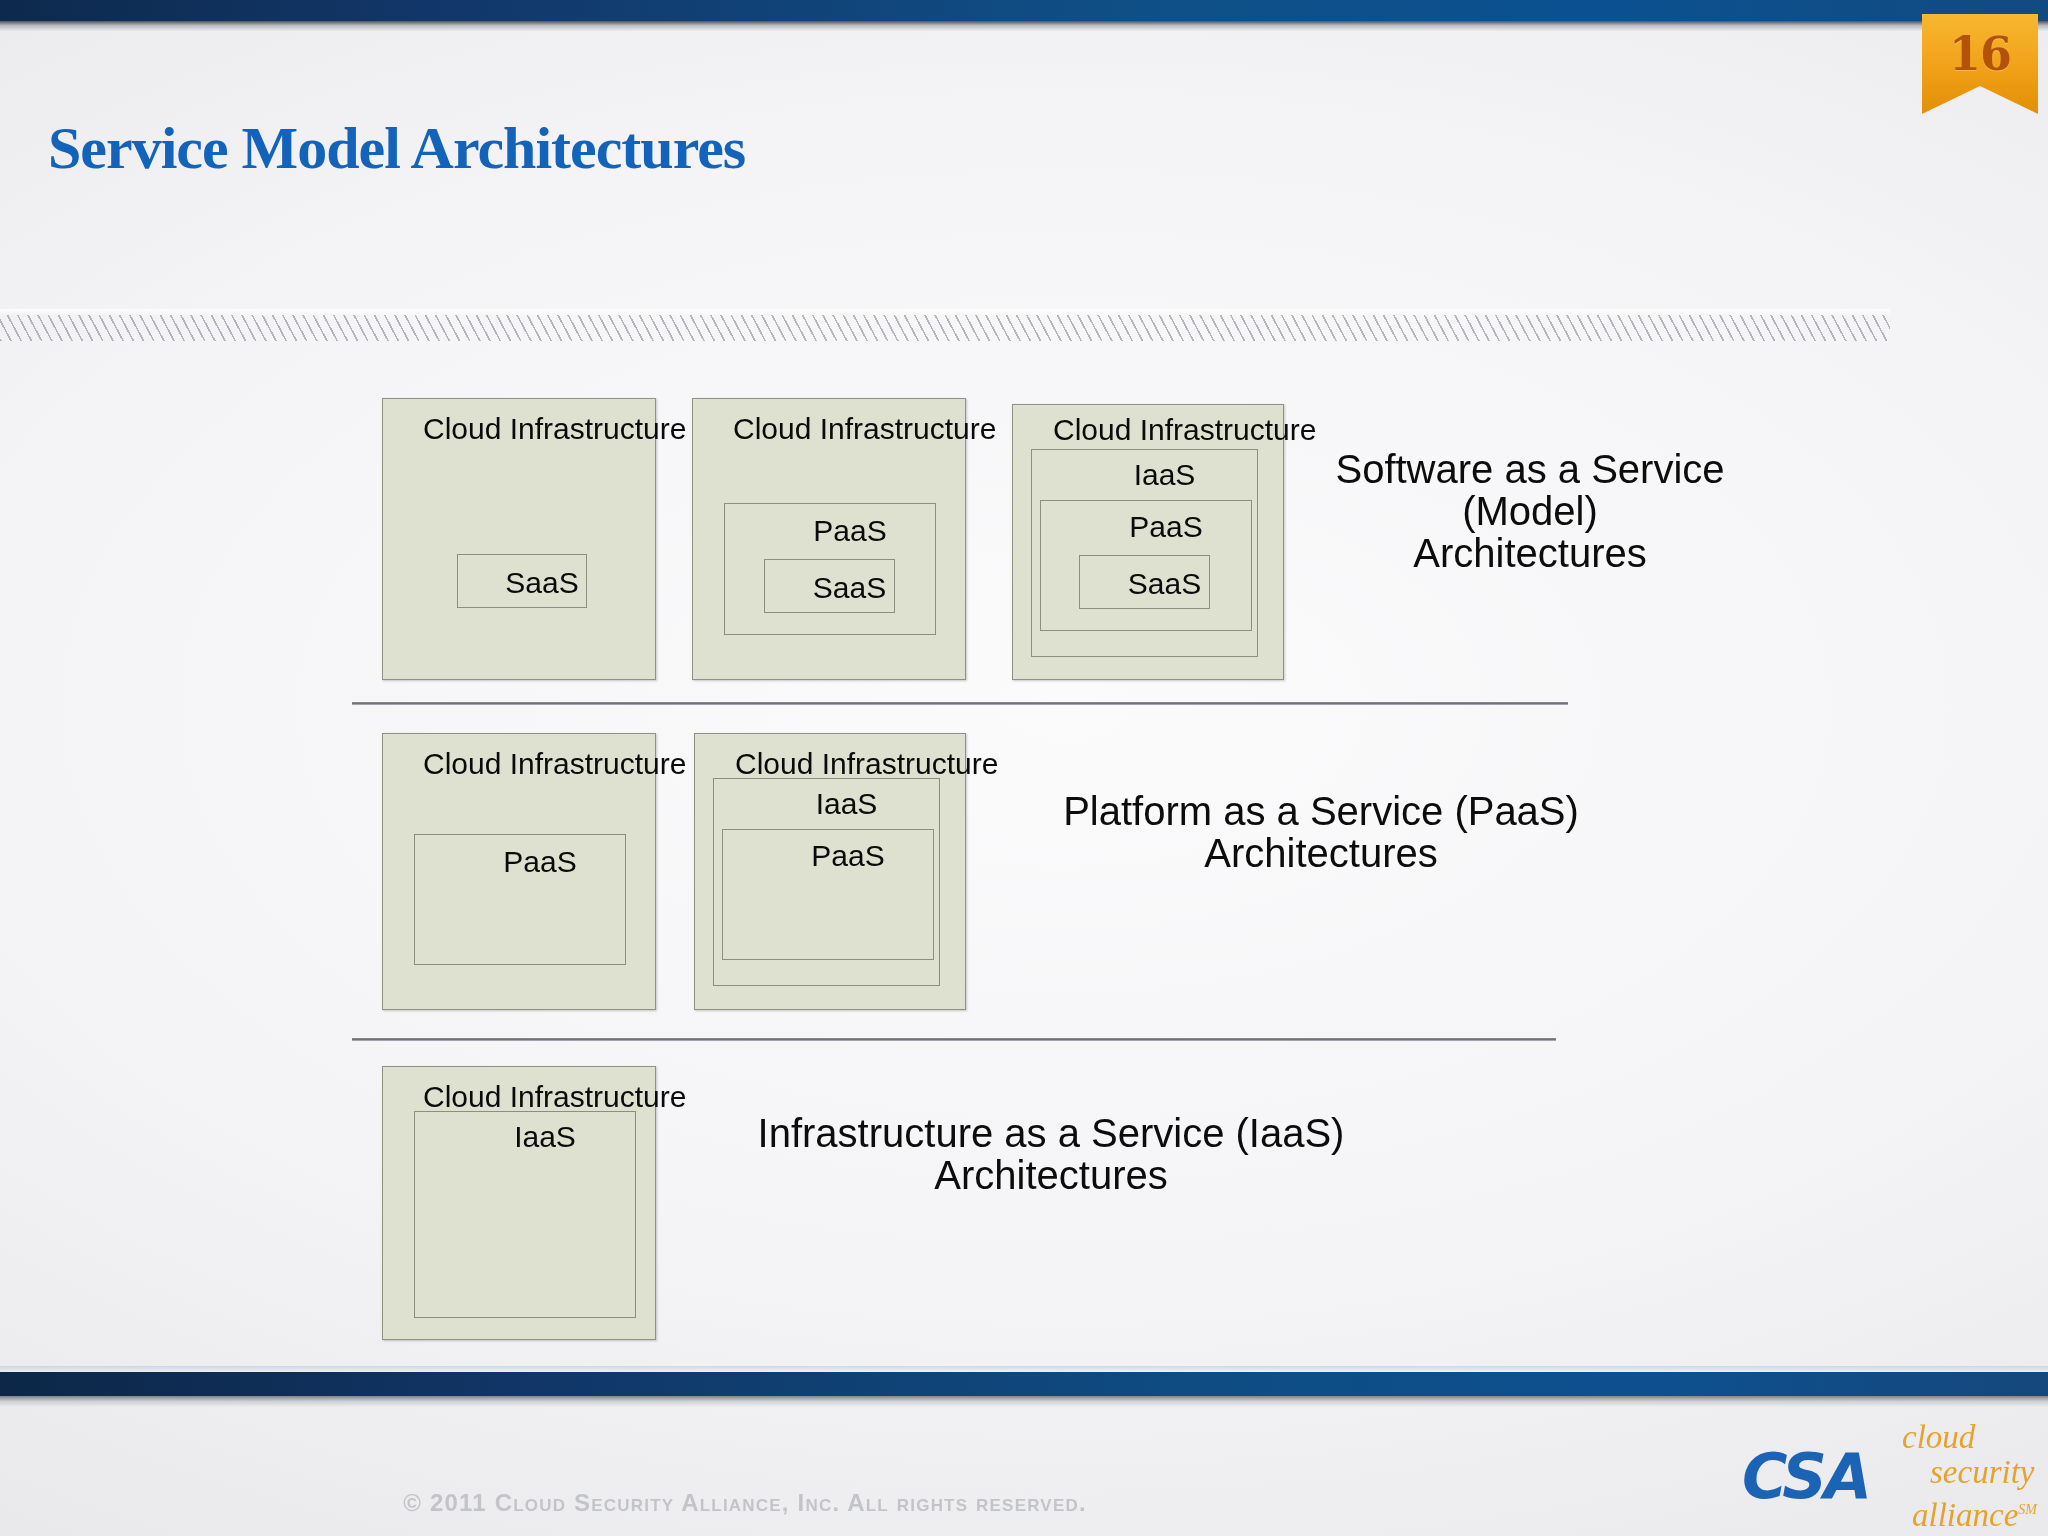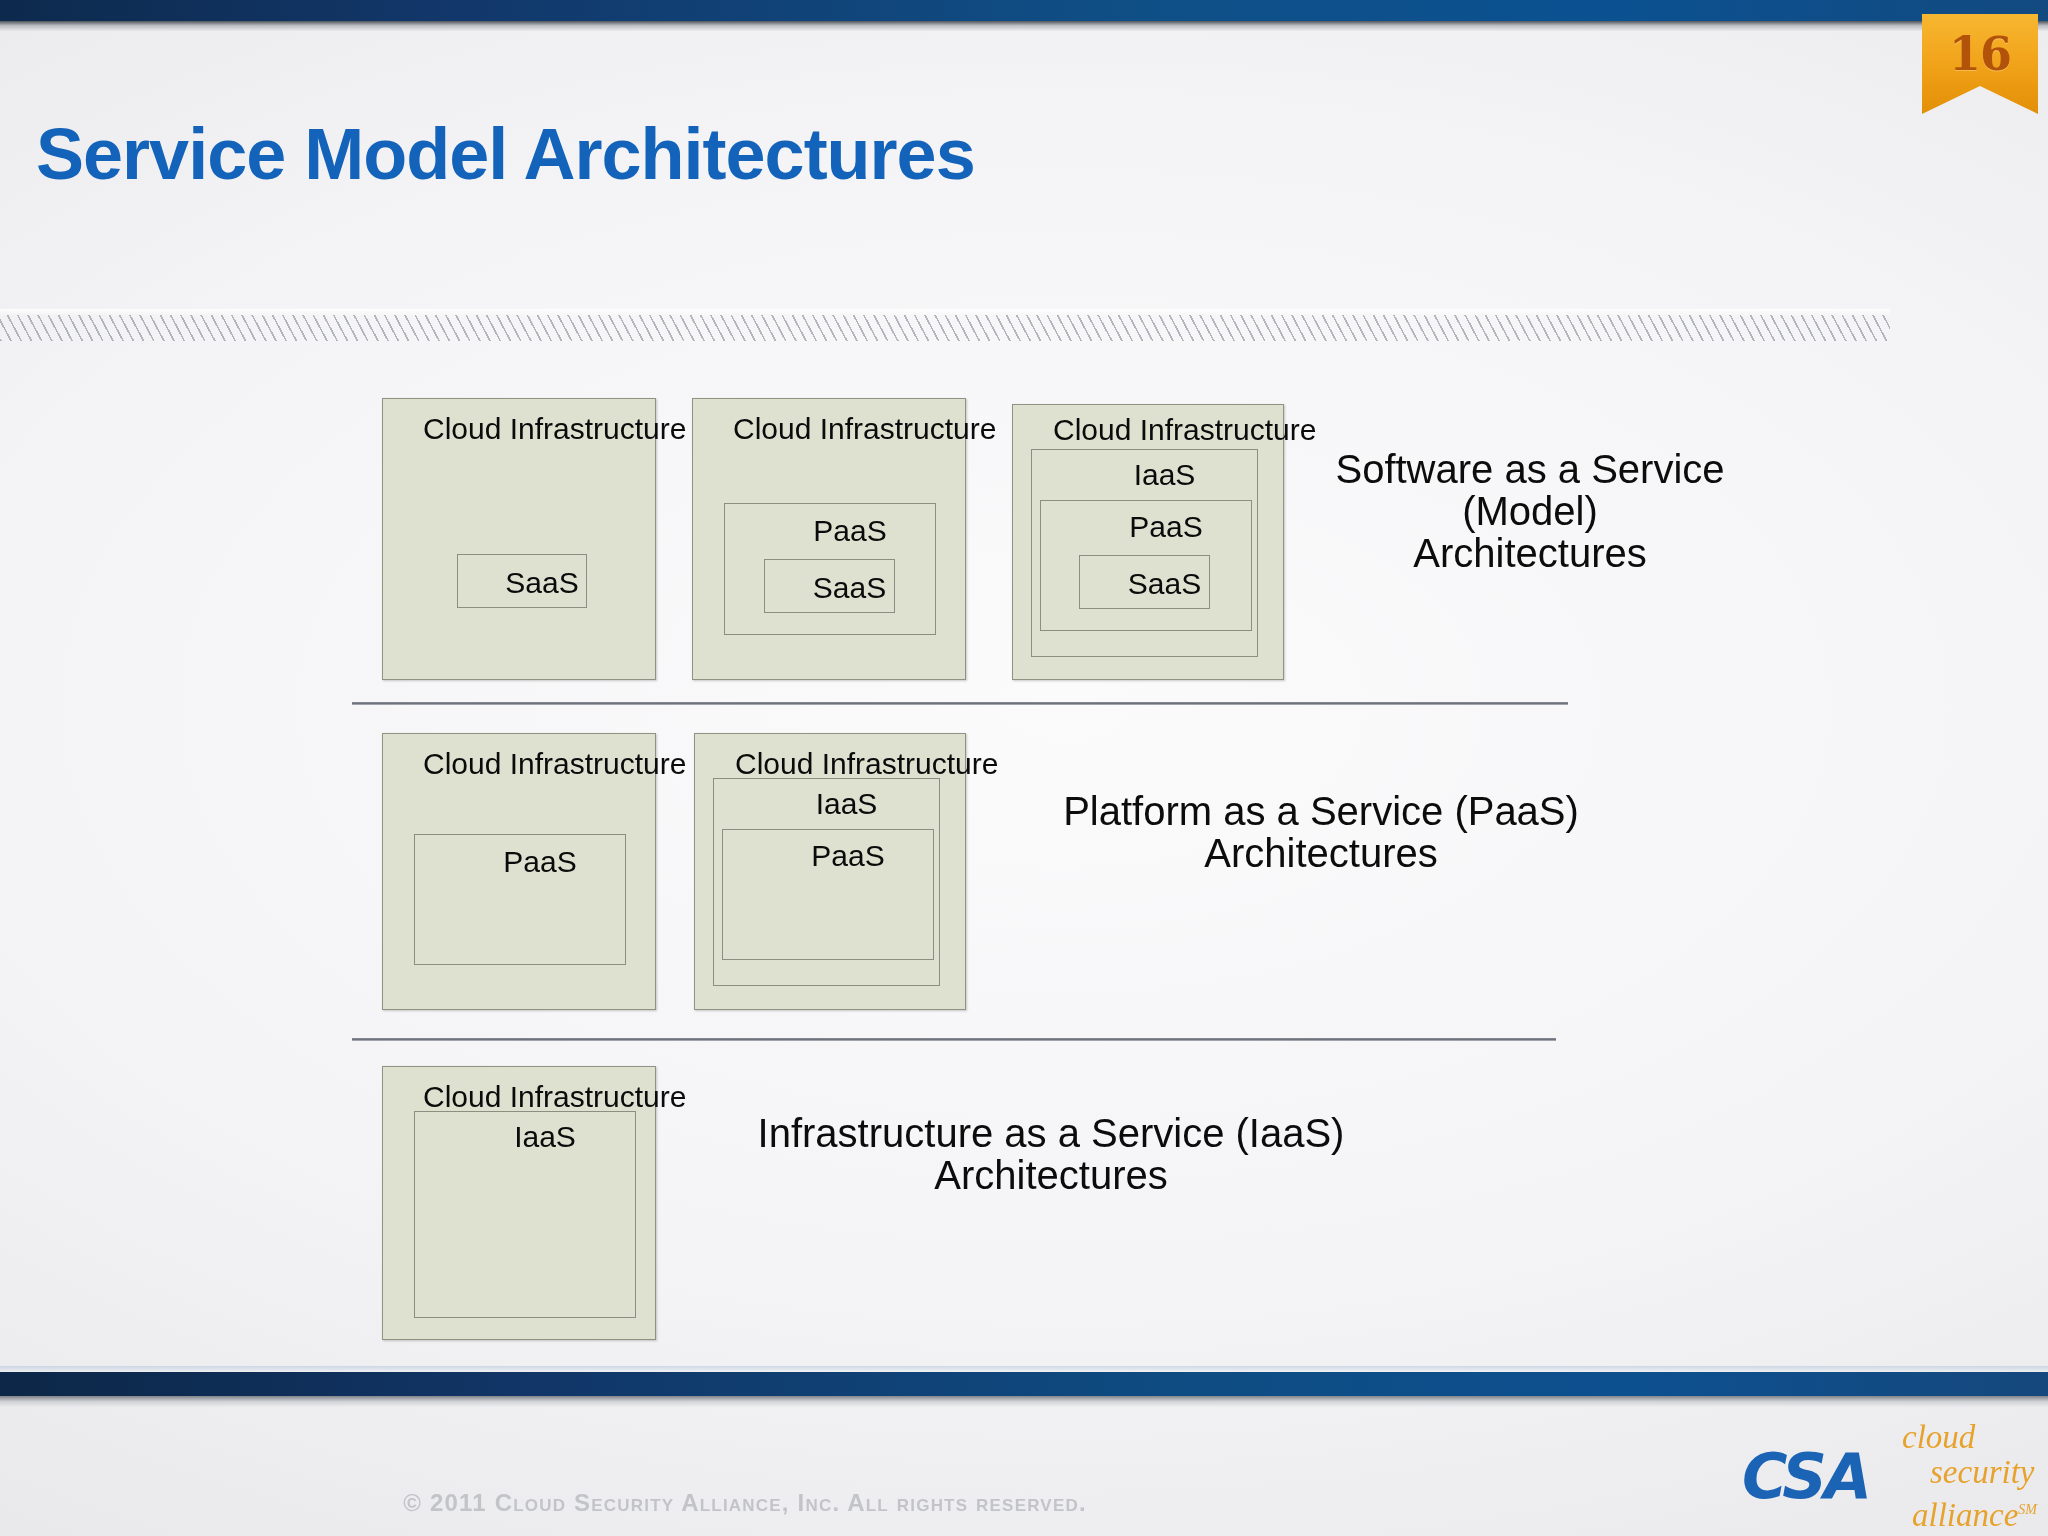--- a/index.html
+++ b/index.html
@@ -58,25 +58,25 @@
     font-weight: bold;
     font-size: 46px;
     color: #b35309;
     letter-spacing: -1px;
     text-shadow: 0 1px 0 rgba(255,224,160,.45);
   }
 
   
   .slide-title {
     position: absolute;
-    left: 36px; top: 118px;
+    left: 48px; top: 118px;
     width: 1790px;
-    font-family: Liberation Sans, sans-serif;
+    font-family: Liberation Serif, serif;
     font-weight: bold;
-    font-size: 72px;
+    font-size: 60px;
     line-height: 1;
     color: #1463ba;
     letter-spacing: -1px;
     white-space: nowrap;
   }
 
   
   .hatch-band {
     position: absolute;
     left: 0; top: 315px;

